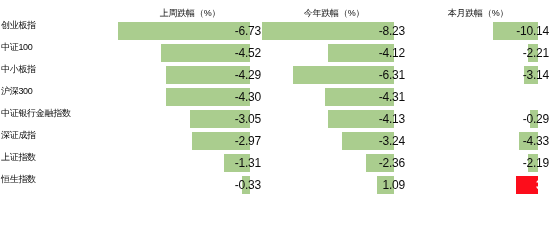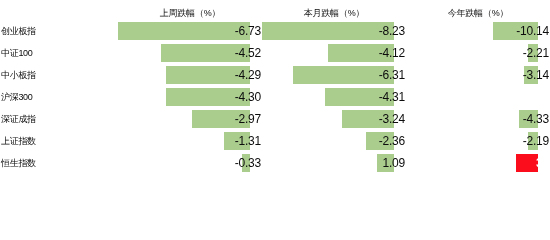--- a/index.html
+++ b/index.html
@@ -48,21 +48,21 @@
     box-sizing: border-box;
     margin-top: 32px;
   }
 
   
   #rows {
     width: 550px;
   }
   .row {
     display: flex;
-    align-items: center;
+    align-items: flex-start;
     height: 22px;
     width: 550px;
     box-sizing: border-box;
   }
   .row-label {
     flex: 0 0 118px;
     width: 118px;
     font-size: 9px;
     line-height: 11px;
     color: #0a0a0a;
@@ -123,22 +123,22 @@
   }
 </style>
 </head>
 <body>
 
 <div id="sheet">
 
   <div id="header-row">
     <div class="hdr-label-spacer"></div>
     <div class="hdr-cell">上周跌幅（%）</div>
+    <div class="hdr-cell">今年跌幅（%）</div>
     <div class="hdr-cell">本月跌幅（%）</div>
-    <div class="hdr-cell">今年跌幅（%）</div>
   </div>
 
   <div id="rows">
       <div class="row">
         <div class="row-label">创业板指</div>
         <div class="cell">
           <div class="bar-track">
             <div class="bar" style="width: 132px;"></div>
           </div>
           <div class="value">-6.73</div>
@@ -207,20 +207,41 @@
           <div class="value">-4.30</div>
         </div>
         <div class="cell">
           <div class="bar-track">
             <div class="bar" style="width: 69px;"></div>
           </div>
           <div class="value">-4.31</div>
         </div>
       </div>
       <div class="row">
+        <div class="row-label">中证银行金融指数</div>
+        <div class="cell">
+          <div class="bar-track">
+            <div class="bar" style="width: 60px;"></div>
+          </div>
+          <div class="value">-3.05</div>
+        </div>
+        <div class="cell">
+          <div class="bar-track">
+            <div class="bar" style="width: 66px;"></div>
+          </div>
+          <div class="value">-4.13</div>
+        </div>
+        <div class="cell">
+          <div class="bar-track">
+            <div class="bar" style="width: 8px;"></div>
+          </div>
+          <div class="value">-0.29</div>
+        </div>
+      </div>
+      <div class="row">
         <div class="row-label">深证成指</div>
         <div class="cell">
           <div class="bar-track">
             <div class="bar" style="width: 58px;"></div>
           </div>
           <div class="value">-2.97</div>
         </div>
         <div class="cell">
           <div class="bar-track">
             <div class="bar" style="width: 52px;"></div>

